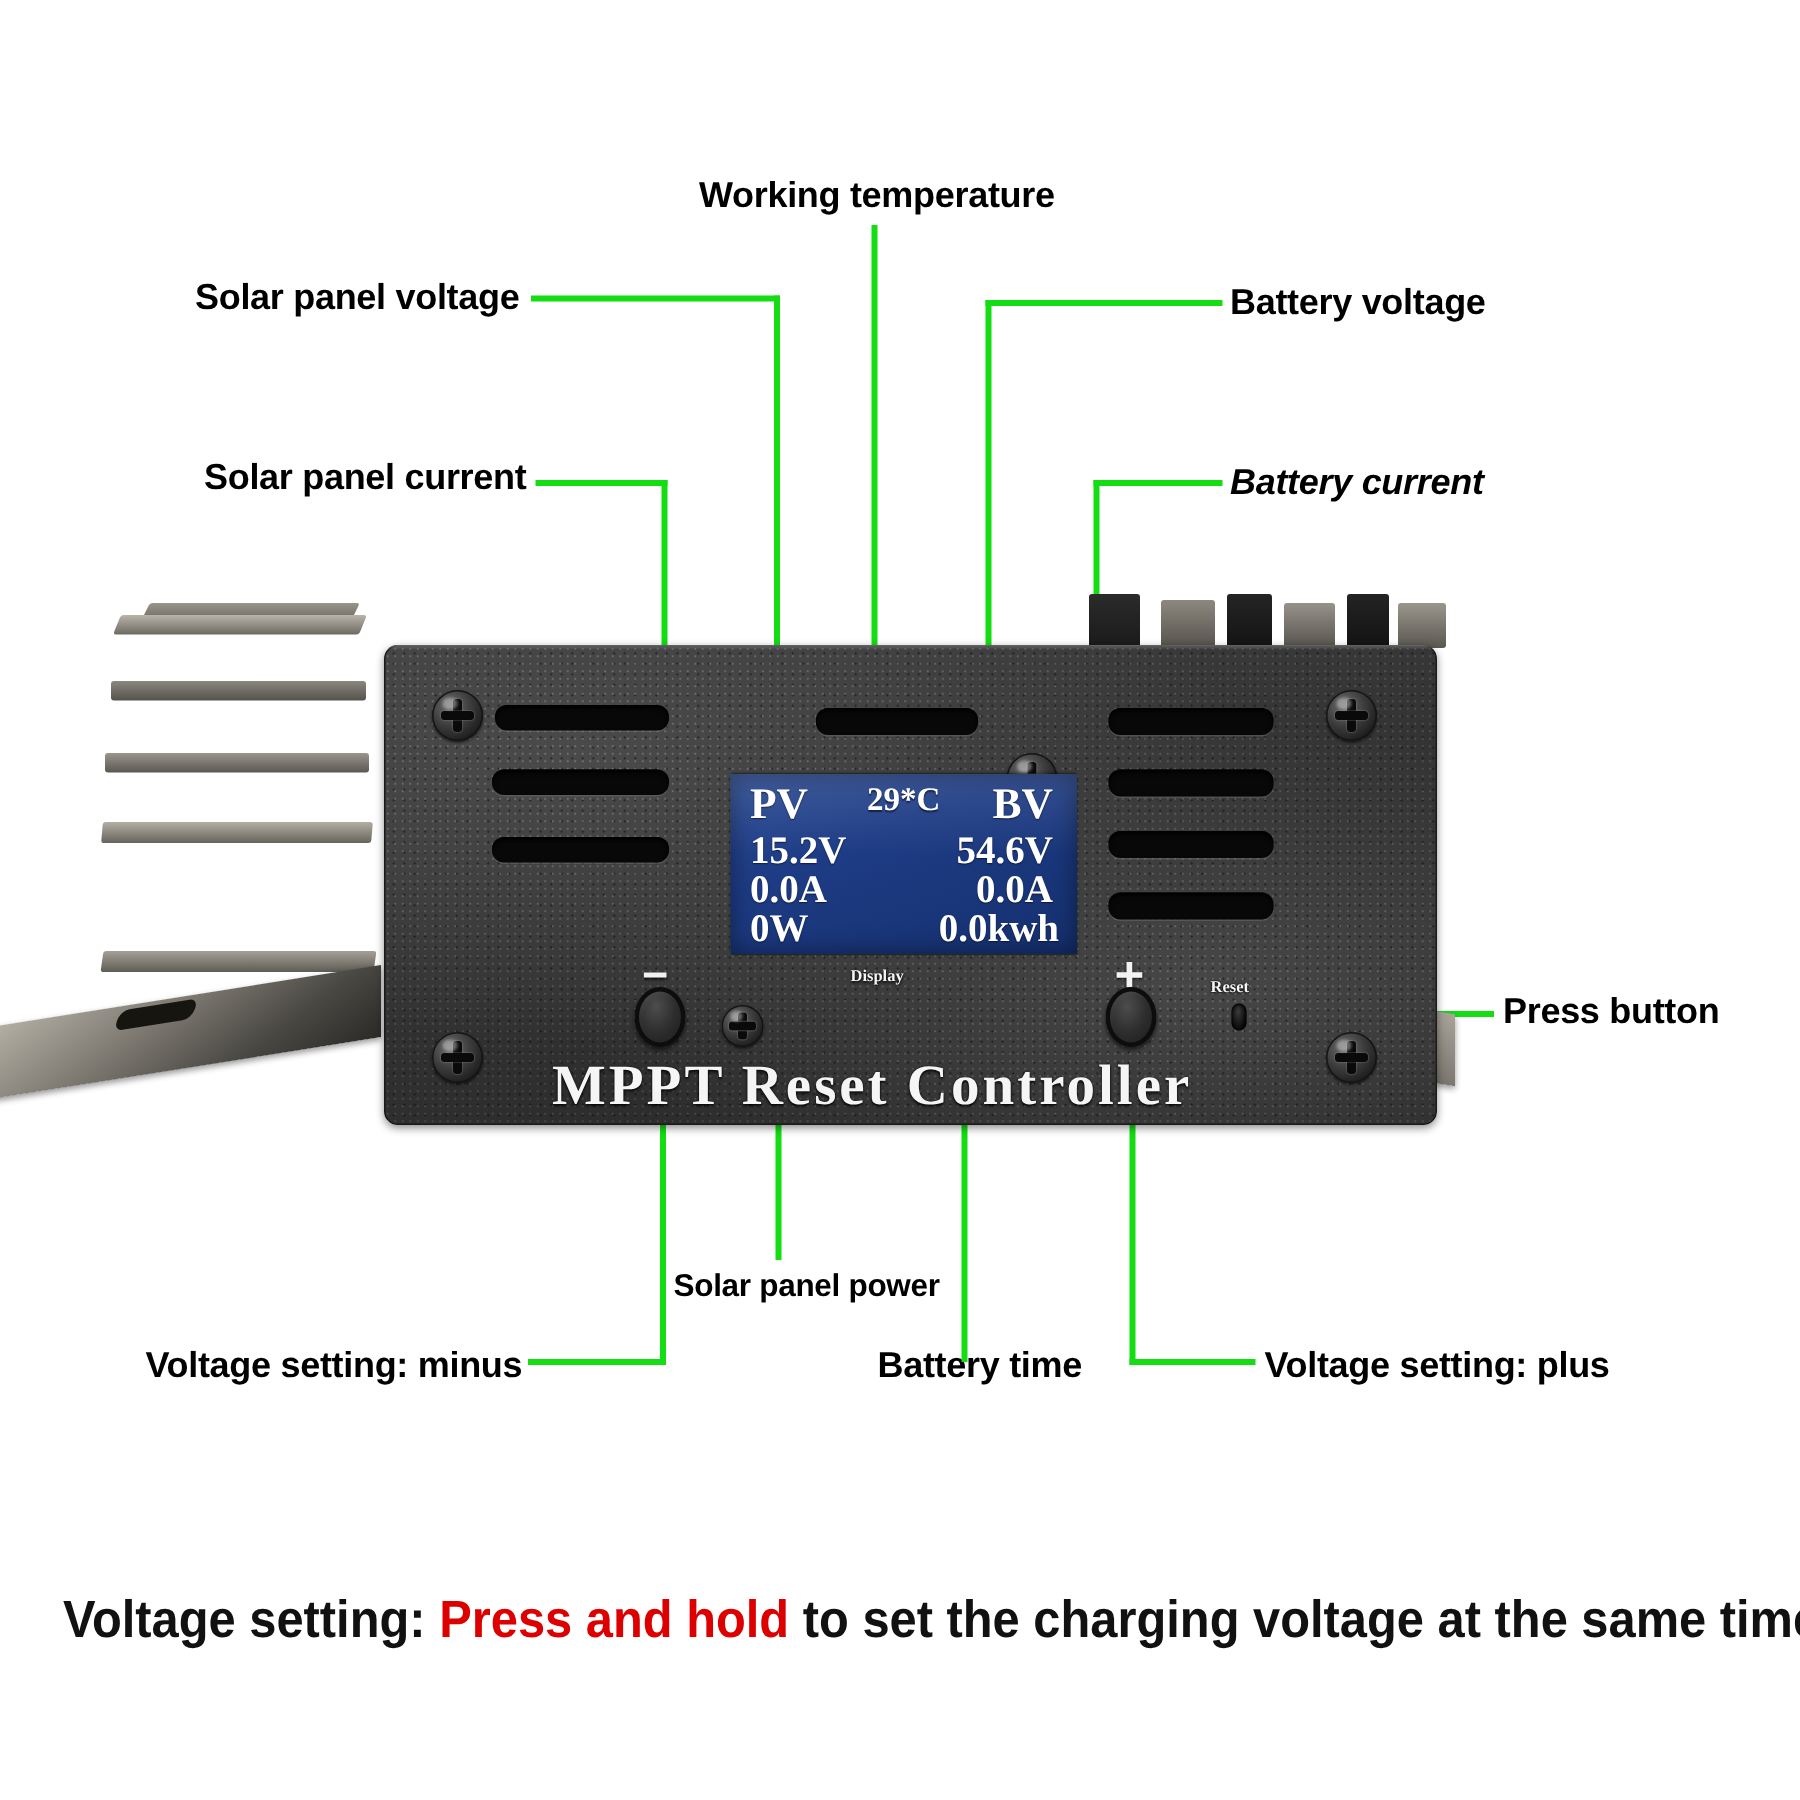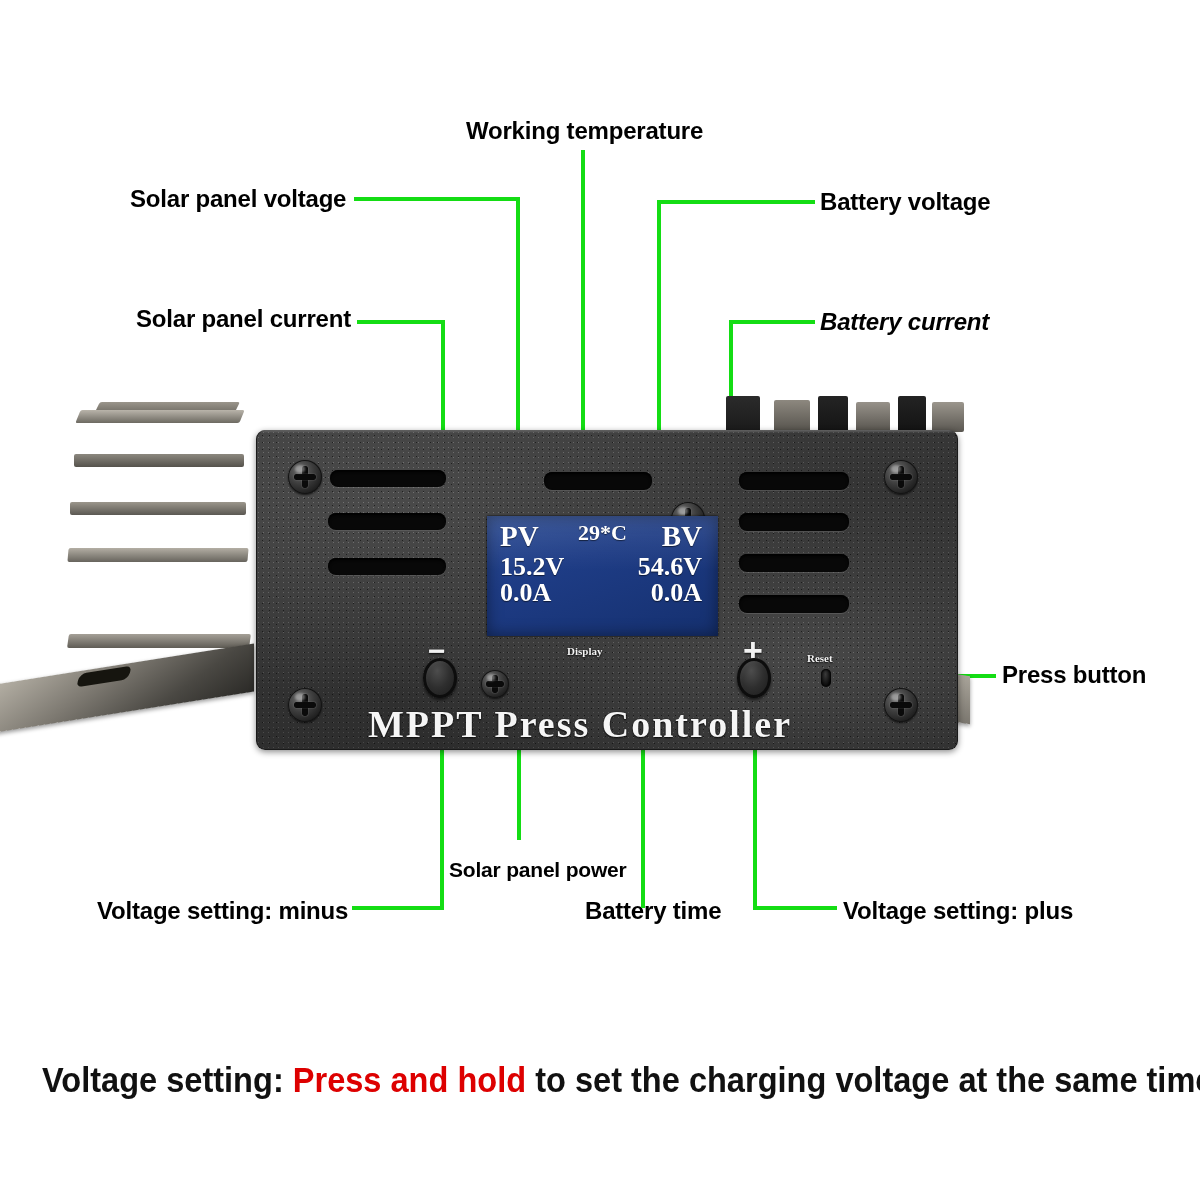--- a/index.html
+++ b/index.html
@@ -5,21 +5,21 @@
   html,body{margin:0;padding:0;background:#ffffff;}
   body{width:1200px;height:1200px;position:relative;overflow:hidden;
        font-family:"Liberation Sans",sans-serif;-webkit-font-smoothing:antialiased;}
 
   #stage{position:absolute;left:0;top:0;width:1200px;height:1200px;}
 
   
   .lbl{position:absolute;color:#000;font-weight:bold;white-space:nowrap;
        font-family:"Liberation Sans",sans-serif;letter-spacing:-0.2px;text-align:center;}
   .lbl.big{font-size:24px;}
-  .lbl.mid{font-size:21px;margin-top:12px;}
+  .lbl.mid{font-size:21px;}
 
   
   .ln{position:absolute;background:#14dd14;}
   .lnh{height:4px;}
   .lnv{width:4px;}
 
   
   #device{position:absolute;left:256px;top:430px;width:702px;height:320px;}
 
   
@@ -238,34 +238,38 @@
           <span class="c-r">BV</span>
         </div>
         <div class="row lcd-r2">
           <span class="c-l">15.2V</span>
           <span class="c-r">54.6V</span>
         </div>
         <div class="row lcd-r3">
           <span class="c-l">0.0A</span>
           <span class="c-r">0.0A</span>
         </div>
+        <div class="row lcd-r4">
+          <span class="c-l">0W</span>
+          <span class="c-r">0.0kwh</span>
+        </div>
       </div>
 
       <div class="sym" style="left:172px;top:206px;font-size:30px;">−</div>
       <div class="btn" style="left:167px;top:228px;"></div>
 
       <div class="sym" style="left:487px;top:203px;font-size:34px;">+</div>
       <div class="btn" style="left:481px;top:228px;"></div>
 
       <div class="silk mini" style="left:311px;top:215px;">Display</div>
 
       <div class="silk mini" style="left:551px;top:222px;">Reset</div>
       <div class="pinhole" style="left:565px;top:239px;"></div>
 
-      <div class="silk" id="brand" style="left:112px;top:272px;">MPPT  Press  Controller</div>
+      <div class="silk" id="brand" style="left:112px;top:272px;">MPPT  Reset  Controller</div>
     </div>
   </div>
 
   <div id="caption">
     <span>Voltage setting: </span><span class="red">Press and hold</span><span> to set the charging voltage at the same time</span>
   </div>
 
 </div>
 
 </body></html>

